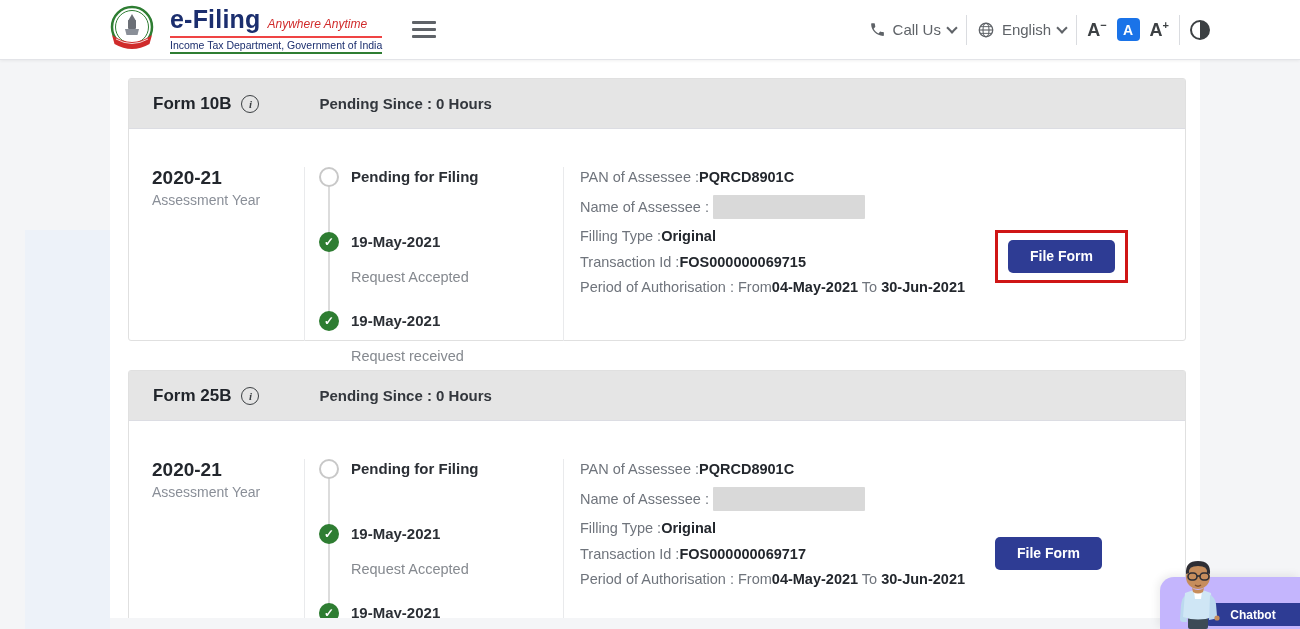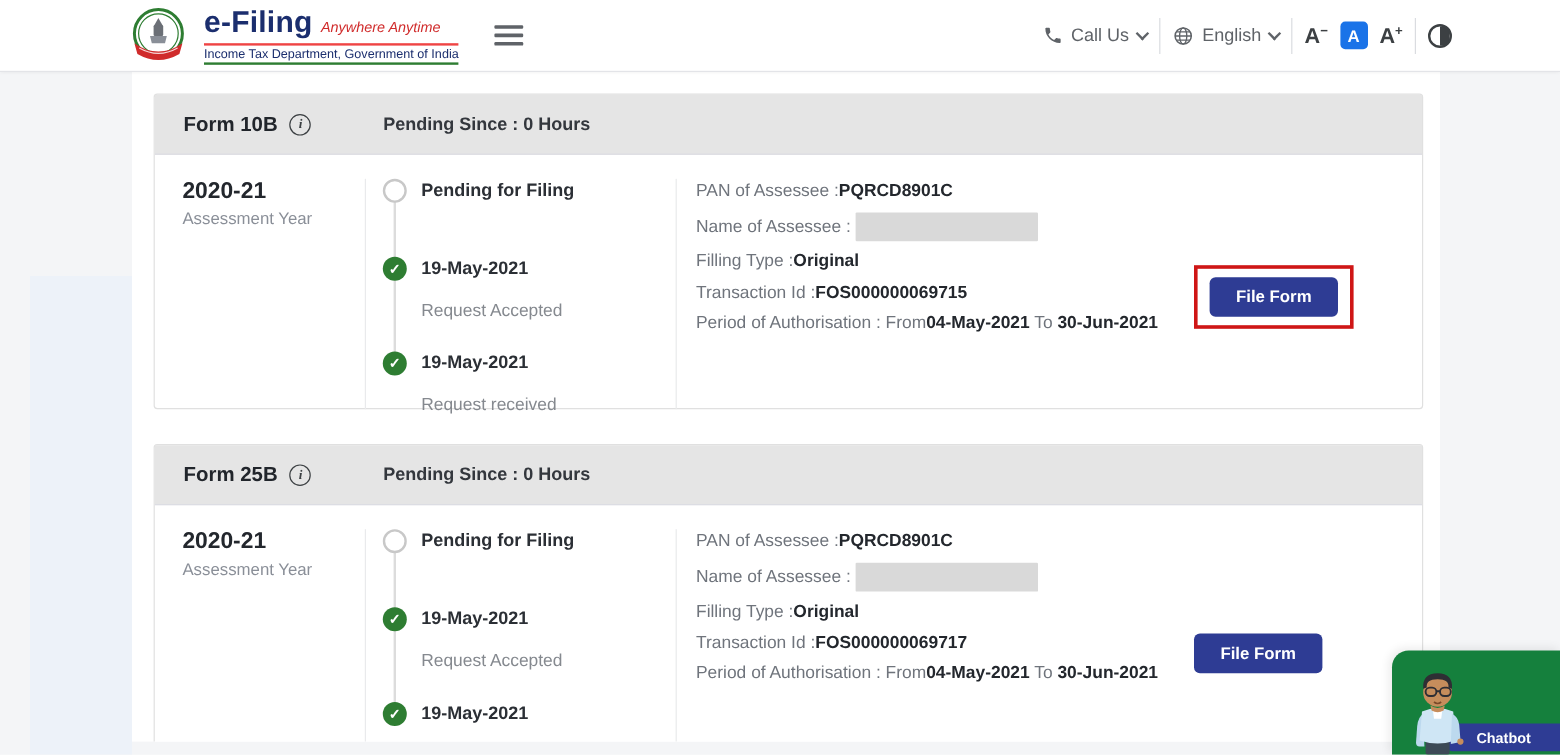--- a/index.html
+++ b/index.html
@@ -3,21 +3,21 @@
 <meta charset="utf-8">
 <style>
   * { margin:0; padding:0; box-sizing:border-box; }
   html,body { width:1300px; height:629px; overflow:hidden; }
   body { font-family:"Liberation Sans", sans-serif; background:#f4f5f7; position:relative; }
 
   
   .header { position:absolute; top:0; left:0; width:1300px; height:60px; background:#ffffff;
             border-bottom:1px solid #e3e4e8; box-shadow:0 1px 3px rgba(0,0,0,.06); z-index:30;
             display:flex; align-items:center; }
-  .logo-wrap { display:flex; align-items:flex-end; margin-left:108px; }
+  .logo-wrap { display:flex; align-items:flex-start; margin-left:108px; }
   .emblem { width:48px; height:48px; }
   .logo-text { margin-left:14px; }
   .brand-row { display:flex; align-items:baseline; }
   .brand { font-size:25px; font-weight:bold; color:#1b2e6e; letter-spacing:.2px; }
   .tagline { font-size:12px; font-style:italic; color:#d02b2b; margin-left:7px; font-weight:normal; }
   .logo-sub { margin-top:2px; border-top:2px solid #ef4444; border-bottom:2px solid #2e7d32;
               padding:1px 0; font-size:10.5px; color:#1b2e6e; }
   .hamburger { margin-left:30px; cursor:pointer; }
   .hamburger span { display:block; width:24px; height:3px; background:#5f6368; margin:4px 0; border-radius:1px; }
 
@@ -40,21 +40,21 @@
   .card { position:absolute; left:18px; width:1058px; border:1px solid #e0e0e0; border-radius:3px; background:#ffffff; }
   .card-1 { top:18px; height:263px; }
   .card-2 { top:310px; height:263px; }
   .card-head { height:50px; background:#e5e5e5; border-bottom:1px solid #dcdde3; display:flex; align-items:center; padding-left:24px; }
   .card-title { font-size:17px; font-weight:bold; color:#21252b; }
   .info-icon { width:18px; height:18px; border:1.6px solid #3c4043; border-radius:50%; color:#3c4043;
                font-size:11px; font-weight:bold; display:inline-flex; align-items:center; justify-content:center;
                margin-left:10px; cursor:pointer; font-family:"Liberation Serif", serif; font-style:italic; }
   .pending-since { font-size:15px; font-weight:bold; color:#33373d; margin-left:60px; }
 
-  .card-body { display:flex; padding-top:20px; height:212px; }
+  .card-body { display:flex; padding-top:38px; height:212px; }
   .col-year { width:175px; padding-left:23px; }
   .ay-value { font-size:19px; font-weight:bold; color:#23272d; }
   .ay-label { font-size:14px; color:#8a8f98; margin-top:3px; }
 
   .col-timeline { width:259px; border-left:1px solid #e9eaec; padding-left:14px; position:relative; }
   .tl-line { position:absolute; left:23px; top:12px; height:142px; width:2px; background:#dcdcdc; }
   .tl-item { display:flex; gap:12px; position:relative; }
   .tl-item-1 { margin-bottom:45px; }
   .tl-item-2 { margin-bottom:26px; }
   .tl-dot { width:20px; height:20px; border-radius:50%; flex:0 0 20px; margin-top:0; position:relative; z-index:2; }
@@ -70,21 +70,21 @@
   .redacted { display:inline-block; width:152px; height:24px; background:#d9d9d9; margin-left:4px;
               border-radius:1px; filter:blur(0.4px); }
 
   .col-action { width:190px; display:flex; justify-content:flex-start;align-items:center; }
   .file-btn { width:107px; height:33px; background:#2e3c94; color:#ffffff; font-size:14px; font-weight:bold;
               border:none; border-radius:5px; cursor:pointer; font-family:"Liberation Sans", sans-serif; }
   .annot-box { border:3px solid #cf1616; padding:7px 10px; margin-top:4px; height:fit-content; }
   .plain-btn-wrap { margin-top:14px; }
 
   
-  .chat-panel { position:absolute; right:0; bottom:0; width:140px; height:87px; background:#15803d;
+  .chat-panel { position:absolute; right:0; bottom:0; width:140px; height:52px; background:#c4b5fd;
                 border-top-left-radius:14px; box-shadow:-2px -2px 8px rgba(0,0,0,.08); z-index:40; }
   .chat-bar { position:absolute; right:0; bottom:3px; width:94px; height:23px; background:#2e3c94;
               border-radius:4px 0 0 4px; color:#ffffff; font-size:12px; font-weight:bold;
               display:flex; align-items:center; justify-content:center; cursor:pointer; z-index:41; }
   .mascot { position:absolute; left:16px; bottom:0; z-index:42; }
 </style>
 </head>
 <body>
 
 <div class="header">

